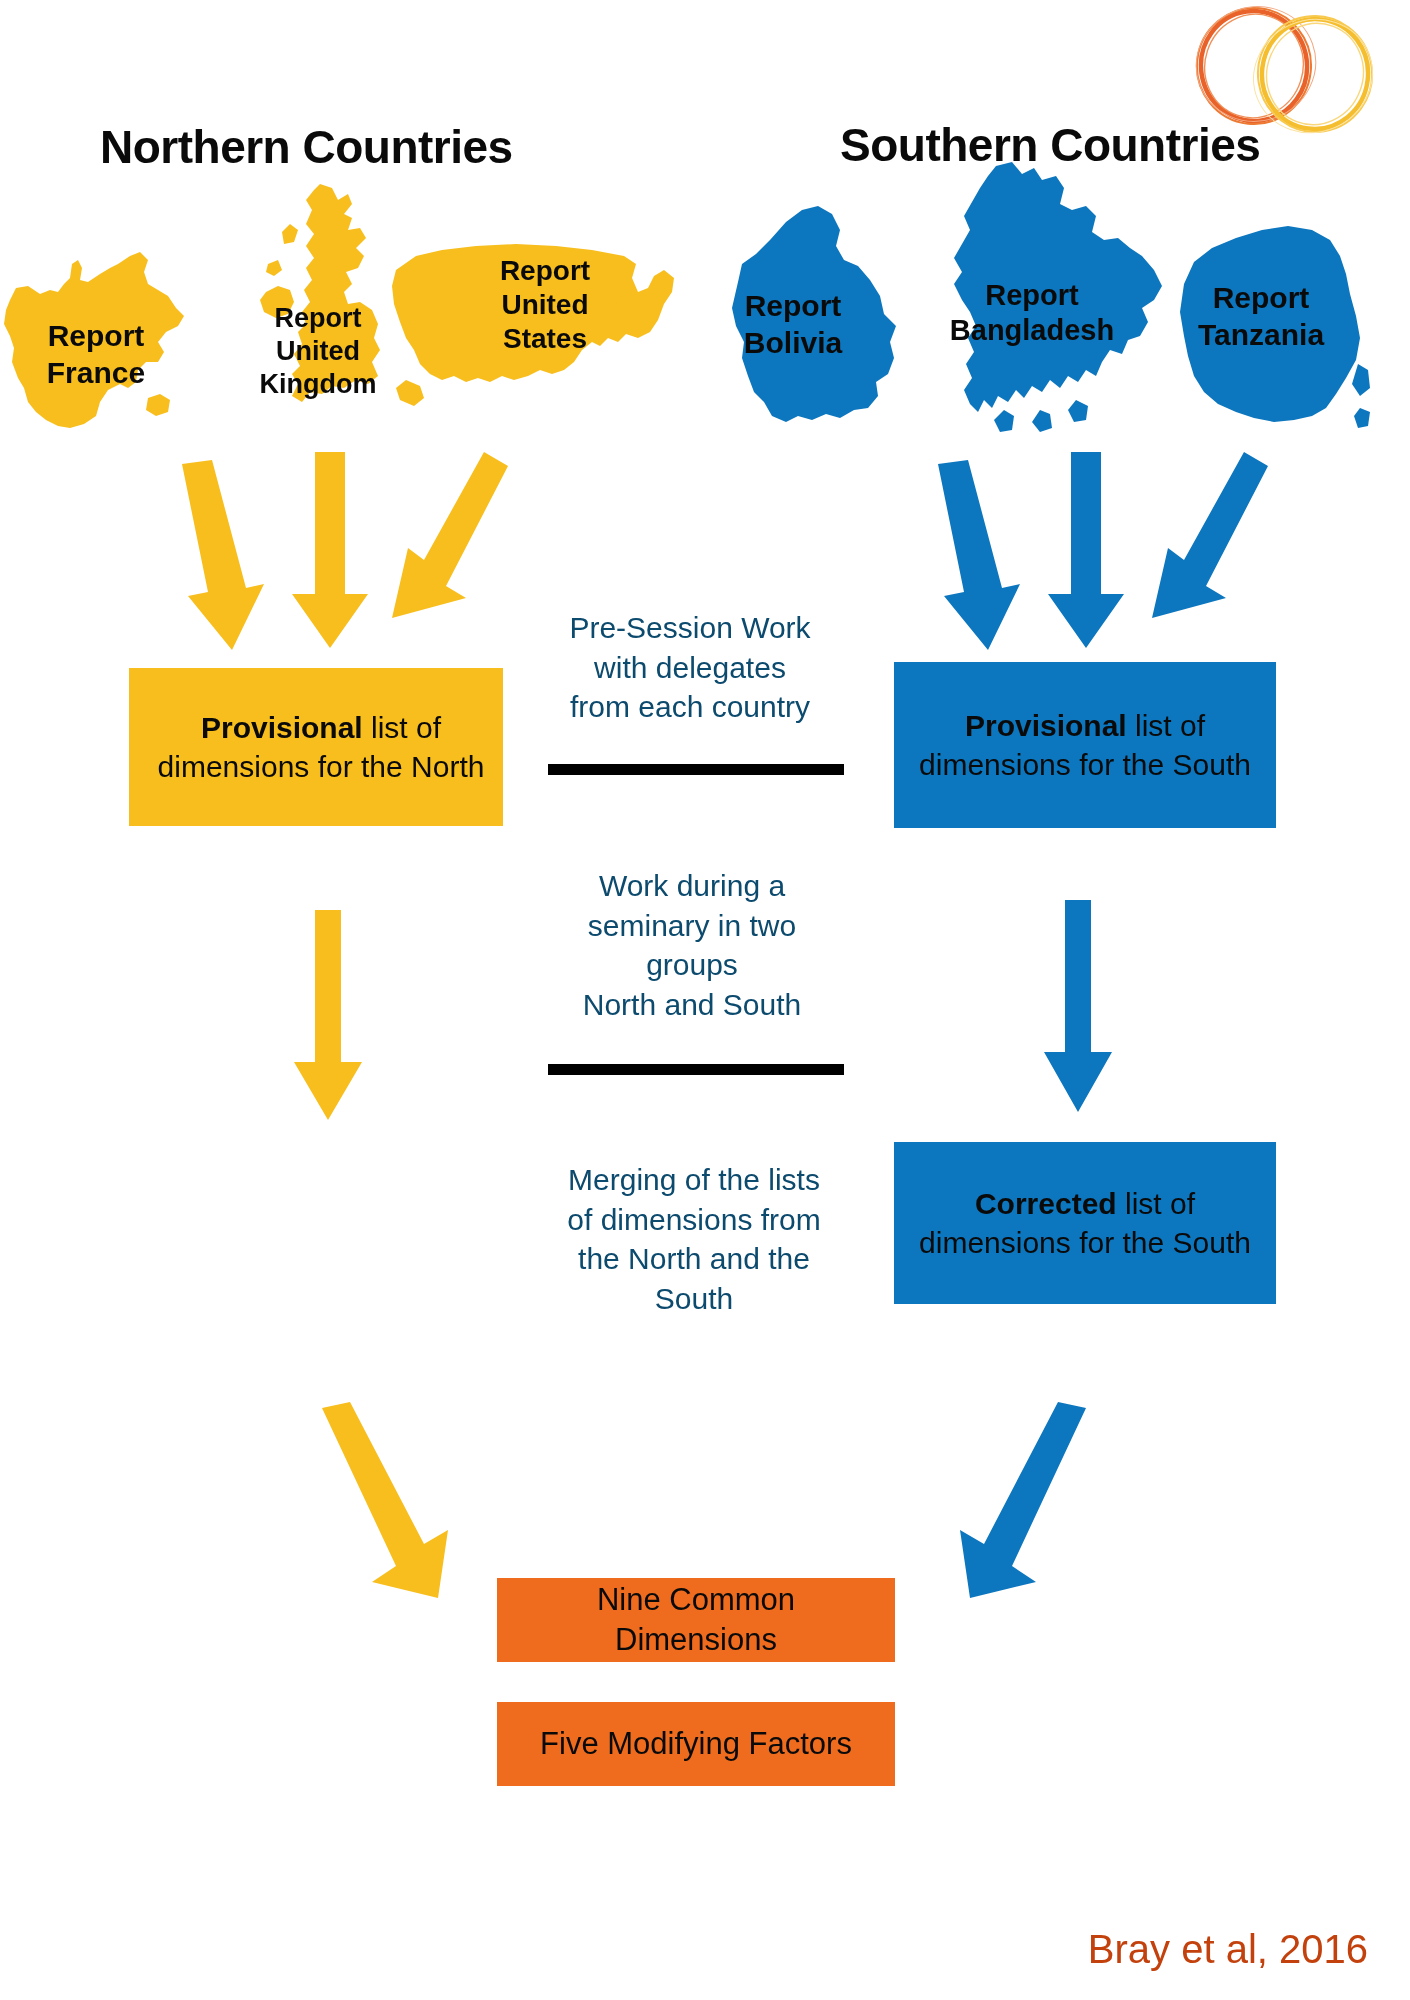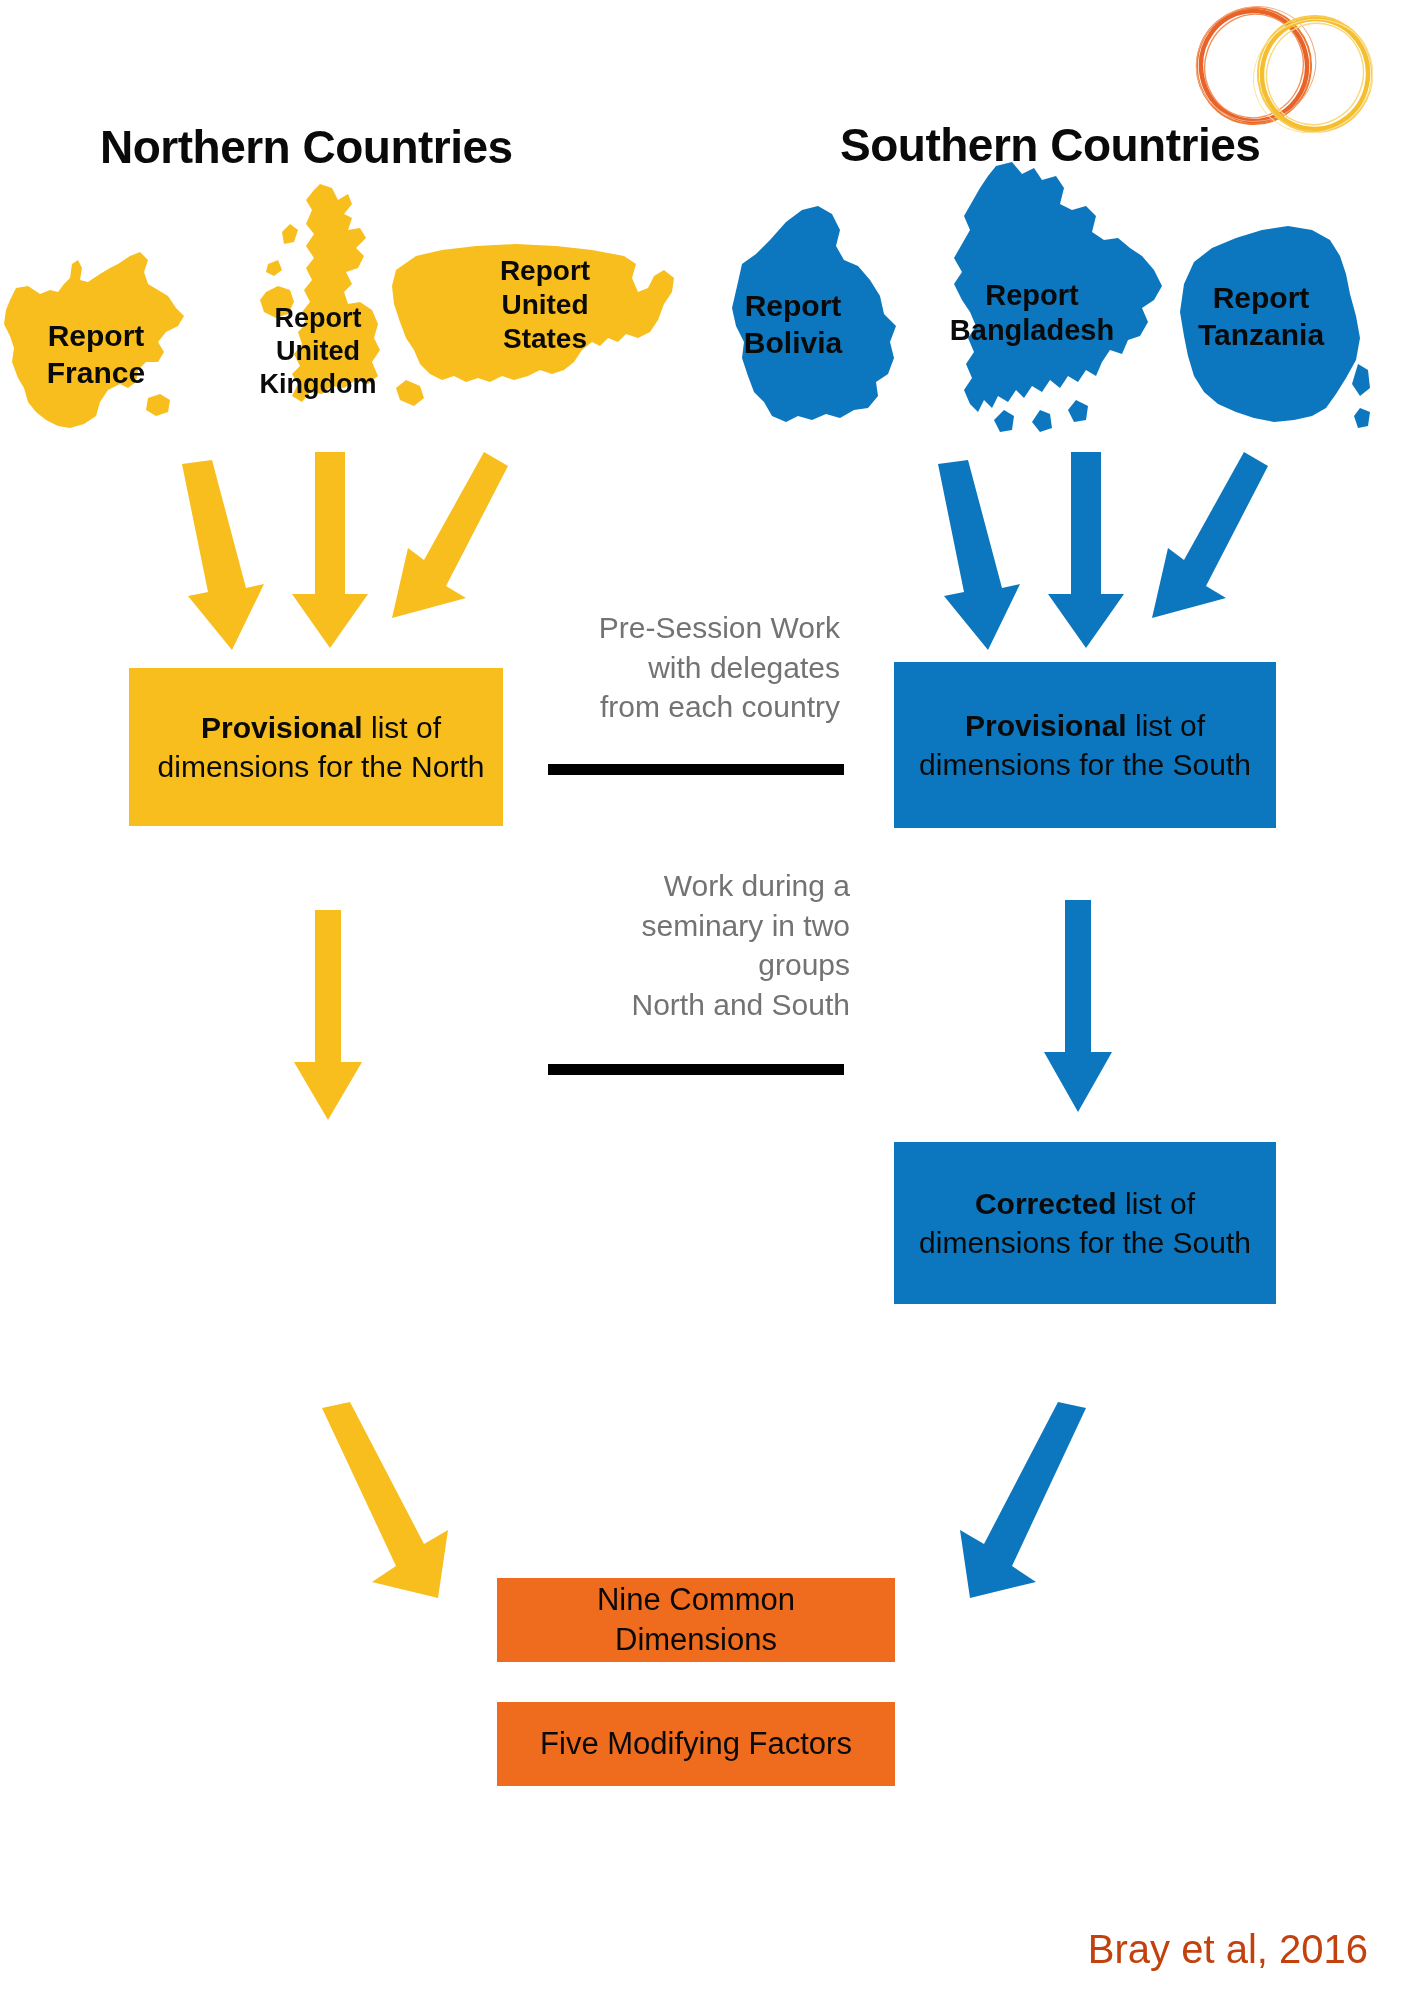--- a/index.html
+++ b/index.html
@@ -40,22 +40,22 @@
     text-align:center;padding:6px 18px;box-sizing:border-box;
     font-size:30px;line-height:1.30;color:#0a0a0a;
   }
   .box b{font-weight:bold;}
   .yellow{background:#F7BE1D;padding-left:28px;}
   .blue{background:#0C76BE;margin-left:12px;}
   .orange{background:#EF6C1F;}
 
   
   .mid-text{
-    position:absolute;text-align:right;font-size:30px;line-height:1.32;
-    color:#737373;white-space:pre-line;
+    position:absolute;text-align:center;font-size:30px;line-height:1.32;
+    color:#0c4a6e;white-space:pre-line;
   }
   .rule{position:absolute;background:#000000;height:11px;}
 
   
   #citation{
     position:absolute;right:42px;bottom:28px;font-size:40px;color:#c2410c;
     white-space:nowrap;
   }
 </style>
 </head>
@@ -186,20 +186,24 @@
 with delegates
 from each country</div>
   <div class="rule" style="left:548px;top:764px;width:296px;"></div>
 
   <div class="mid-text" style="left:534px;top:866px;width:316px;">Work during a
 seminary in two
 groups
 North and South</div>
   <div class="rule" style="left:548px;top:1064px;width:296px;"></div>
 
+  <div class="mid-text" style="left:538px;top:1160px;width:312px;">Merging of the lists
+of dimensions from
+the North and the
+South</div>
 
   <div class="arrow" style="left:292px;top:910px;">
     <svg width="72" height="210" viewBox="0 0 72 210">
       <path fill="#F7BE1D" d="M23,0 L49,0 L49,152 L70,152 L36,210 L2,152 L23,152 Z"></path>
     </svg>
   </div>
   <div class="arrow" style="left:1042px;top:900px;">
     <svg width="72" height="212" viewBox="0 0 72 212">
       <path fill="#0C76BE" d="M23,0 L49,0 L49,152 L70,152 L36,212 L2,152 L23,152 Z"></path>
     </svg>

